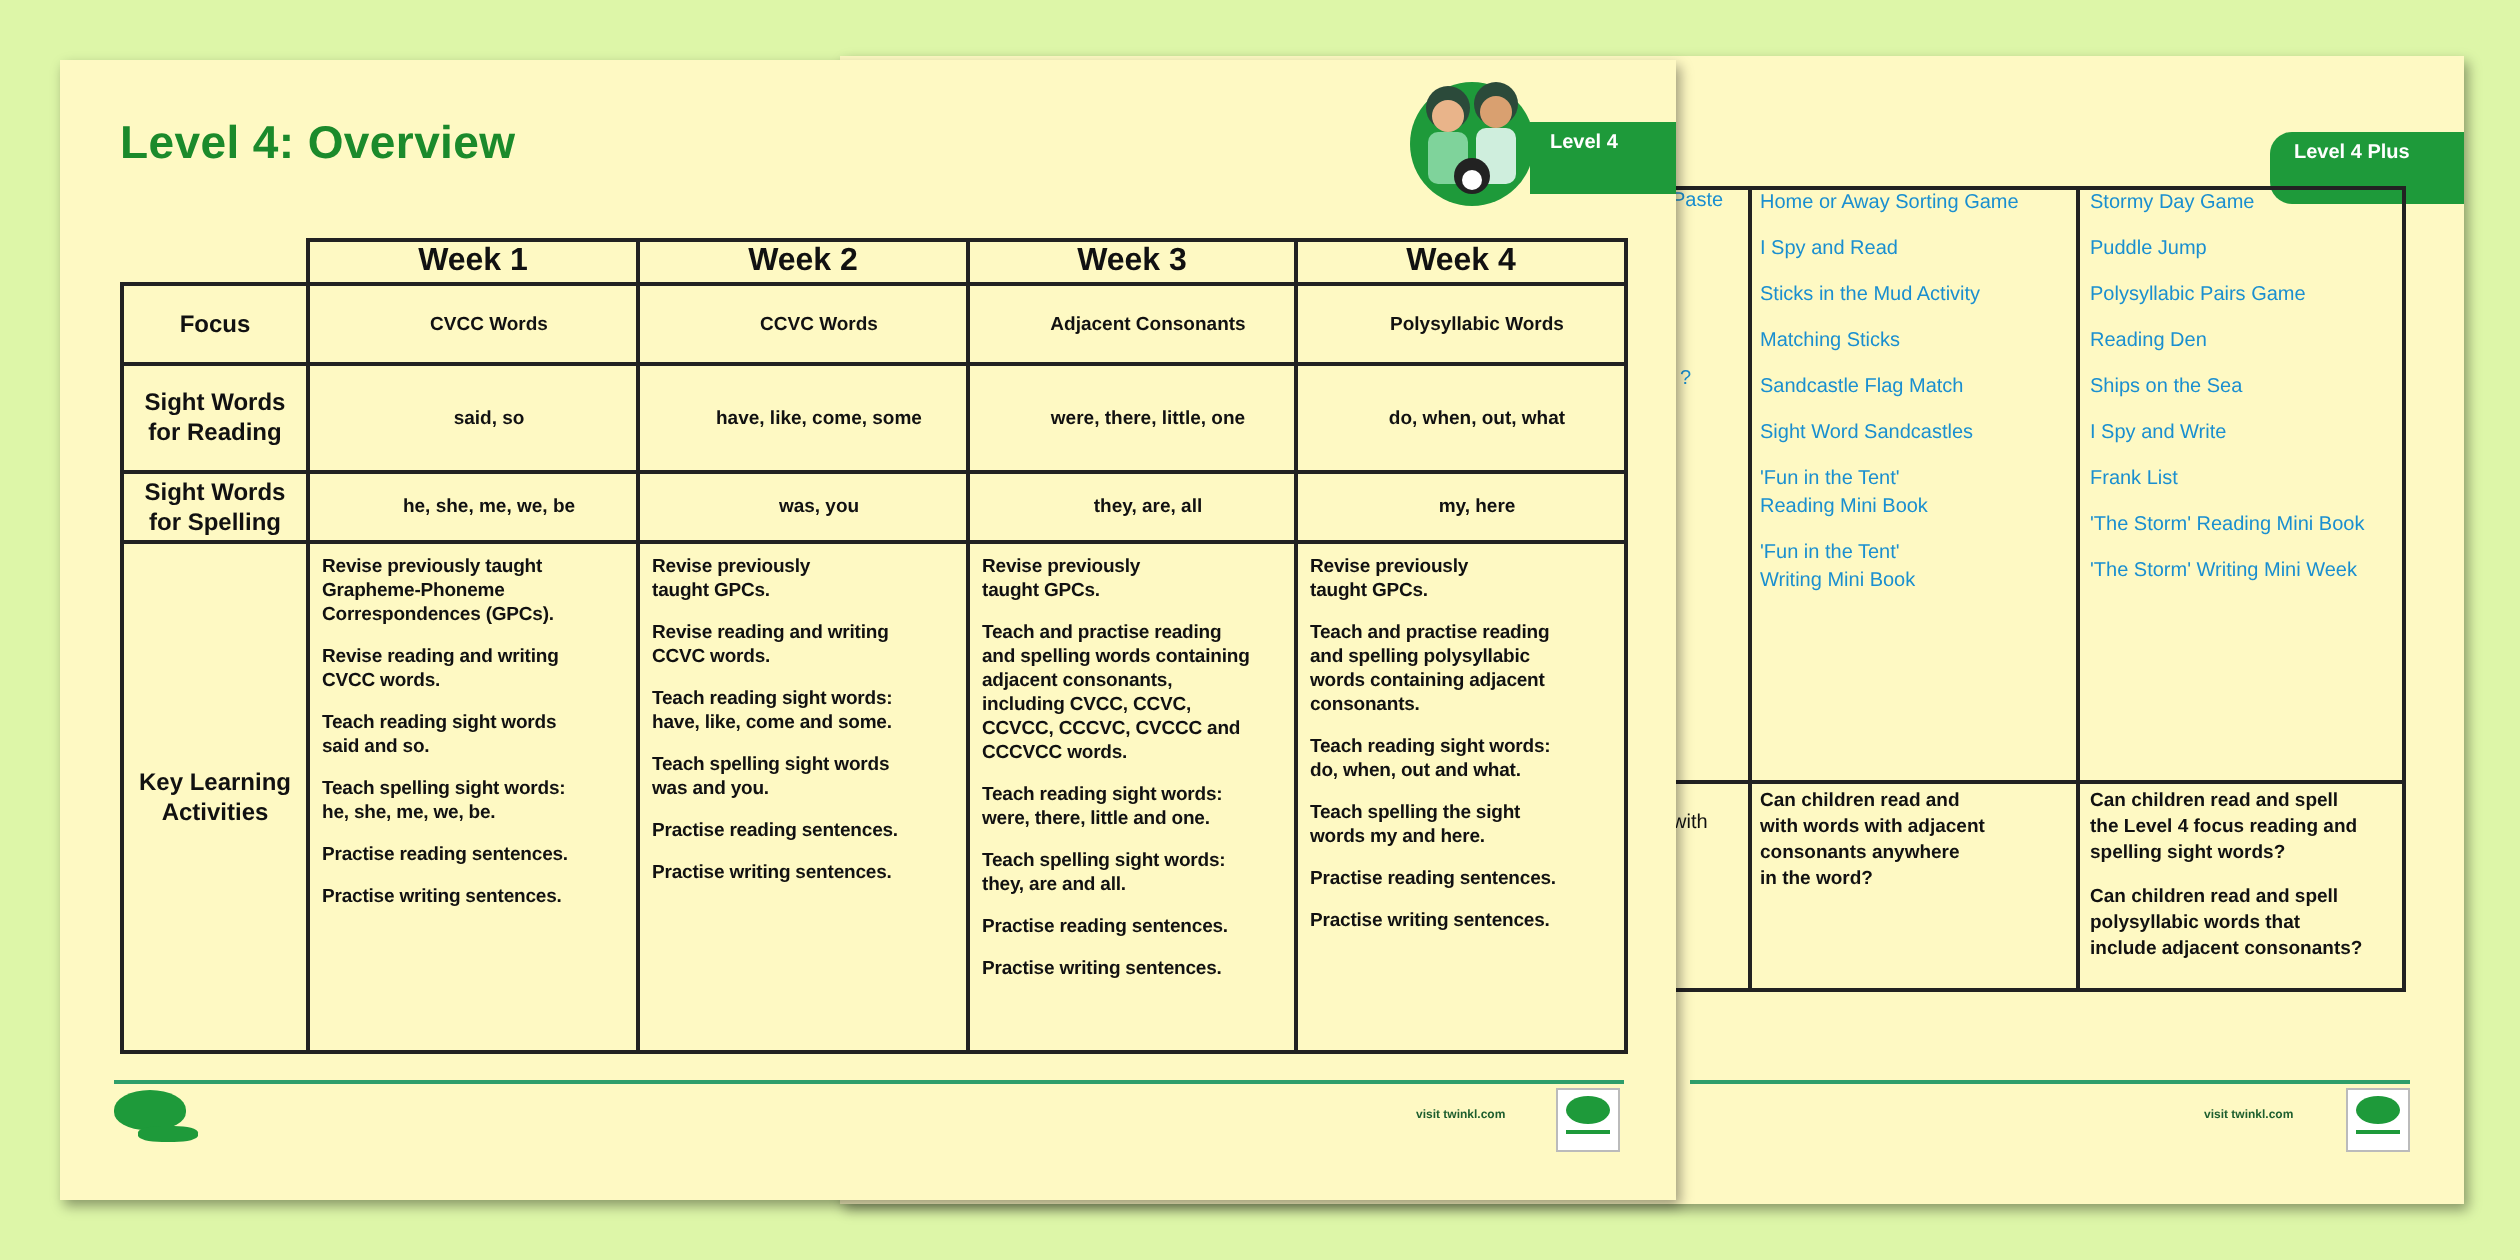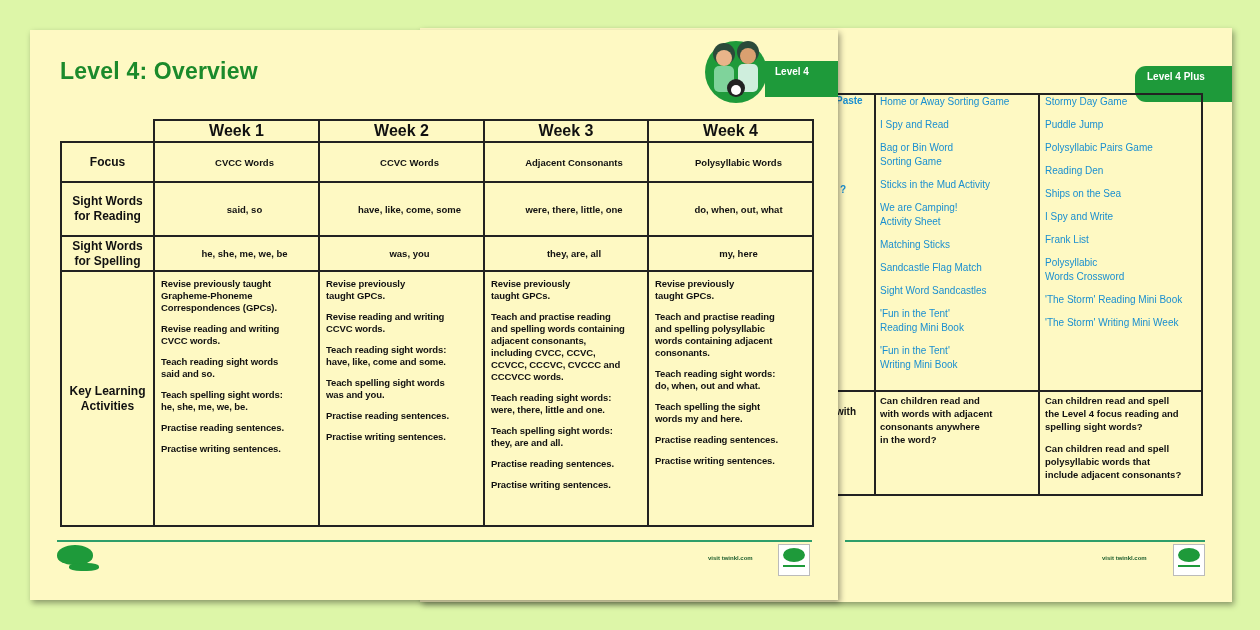--- a/index.html
+++ b/index.html
@@ -27,21 +27,21 @@
   .flogo .mini{position:absolute;left:4px;top:20px;width:22px;height:2px;background:#1e9a3a;}
   .brand{position:absolute;left:27px;top:515px;width:46px;height:30px;}
   .brand .b1{position:absolute;left:0;top:0;width:36px;height:20px;background:#1e9a3a;border-radius:50% 50% 45% 45%;}
   .brand .b2{position:absolute;left:12px;top:18px;width:30px;height:8px;background:#1e9a3a;border-radius:40%;}
   .vline{position:absolute;width:2px;background:#222;}
   .hline{position:absolute;height:2px;background:#222;}
   .blue{position:absolute;font-size:10px;font-weight:normal;color:#1a8fd0;line-height:14px;}
   .blue .item{white-space:pre-line;margin:0 0 9px 0;}
   .q{position:absolute;font-size:9.5px;font-weight:bold;color:#111;line-height:13px;}
   .q .item{white-space:pre-line;margin:0 0 9px 0;}
-  .partial{position:absolute;font-size:10px;font-weight:bold;}
+  .partial{position:absolute;font-size:10px;font-weight:normal;}
 </style>
 </head>
 <body>
 
 <div class="page" id="back">
   <div class="badge">Level 4 Plus</div>
 
   <div class="hline" style="left:0;top:65px;width:364px;"></div>
   <div class="hline" style="left:0;top:362px;width:364px;"></div>
   <div class="hline" style="left:0;top:466px;width:364px;"></div>
@@ -52,44 +52,38 @@
   <div class="hline" style="left:418px;top:362px;width:365px;"></div>
   <div class="hline" style="left:418px;top:466px;width:365px;"></div>
 
   <div class="partial" style="left:416px;top:67px;color:#1a8fd0;">Paste</div>
   <div class="partial" style="left:420px;top:156px;color:#1a8fd0;">?</div>
   <div class="partial" style="left:416px;top:378px;color:#111;">with</div>
 
   <div class="blue" style="left:460px;top:67px;width:155px;">
     <div class="item">Home or Away Sorting Game</div>
     <div class="item">I Spy and Read</div>
-    <div class="item">Bag or Bin Word
-Sorting Game</div>
     <div class="item">Sticks in the Mud Activity</div>
-    <div class="item">We are Camping!
-Activity Sheet</div>
     <div class="item">Matching Sticks</div>
     <div class="item">Sandcastle Flag Match</div>
     <div class="item">Sight Word Sandcastles</div>
     <div class="item">'Fun in the Tent'
 Reading Mini Book</div>
     <div class="item">'Fun in the Tent'
 Writing Mini Book</div>
   </div>
 
   <div class="blue" style="left:625px;top:67px;width:155px;">
     <div class="item">Stormy Day Game</div>
     <div class="item">Puddle Jump</div>
     <div class="item">Polysyllabic Pairs Game</div>
     <div class="item">Reading Den</div>
     <div class="item">Ships on the Sea</div>
     <div class="item">I Spy and Write</div>
     <div class="item">Frank List</div>
-    <div class="item">Polysyllabic
-Words Crossword</div>
     <div class="item">'The Storm' Reading Mini Book</div>
     <div class="item">'The Storm' Writing Mini Week</div>
   </div>
 
   <div class="q" style="left:460px;top:366px;width:155px;">
     <div class="item">Can children read and
 with words with adjacent
 consonants anywhere
 in the word?</div>
   </div>

